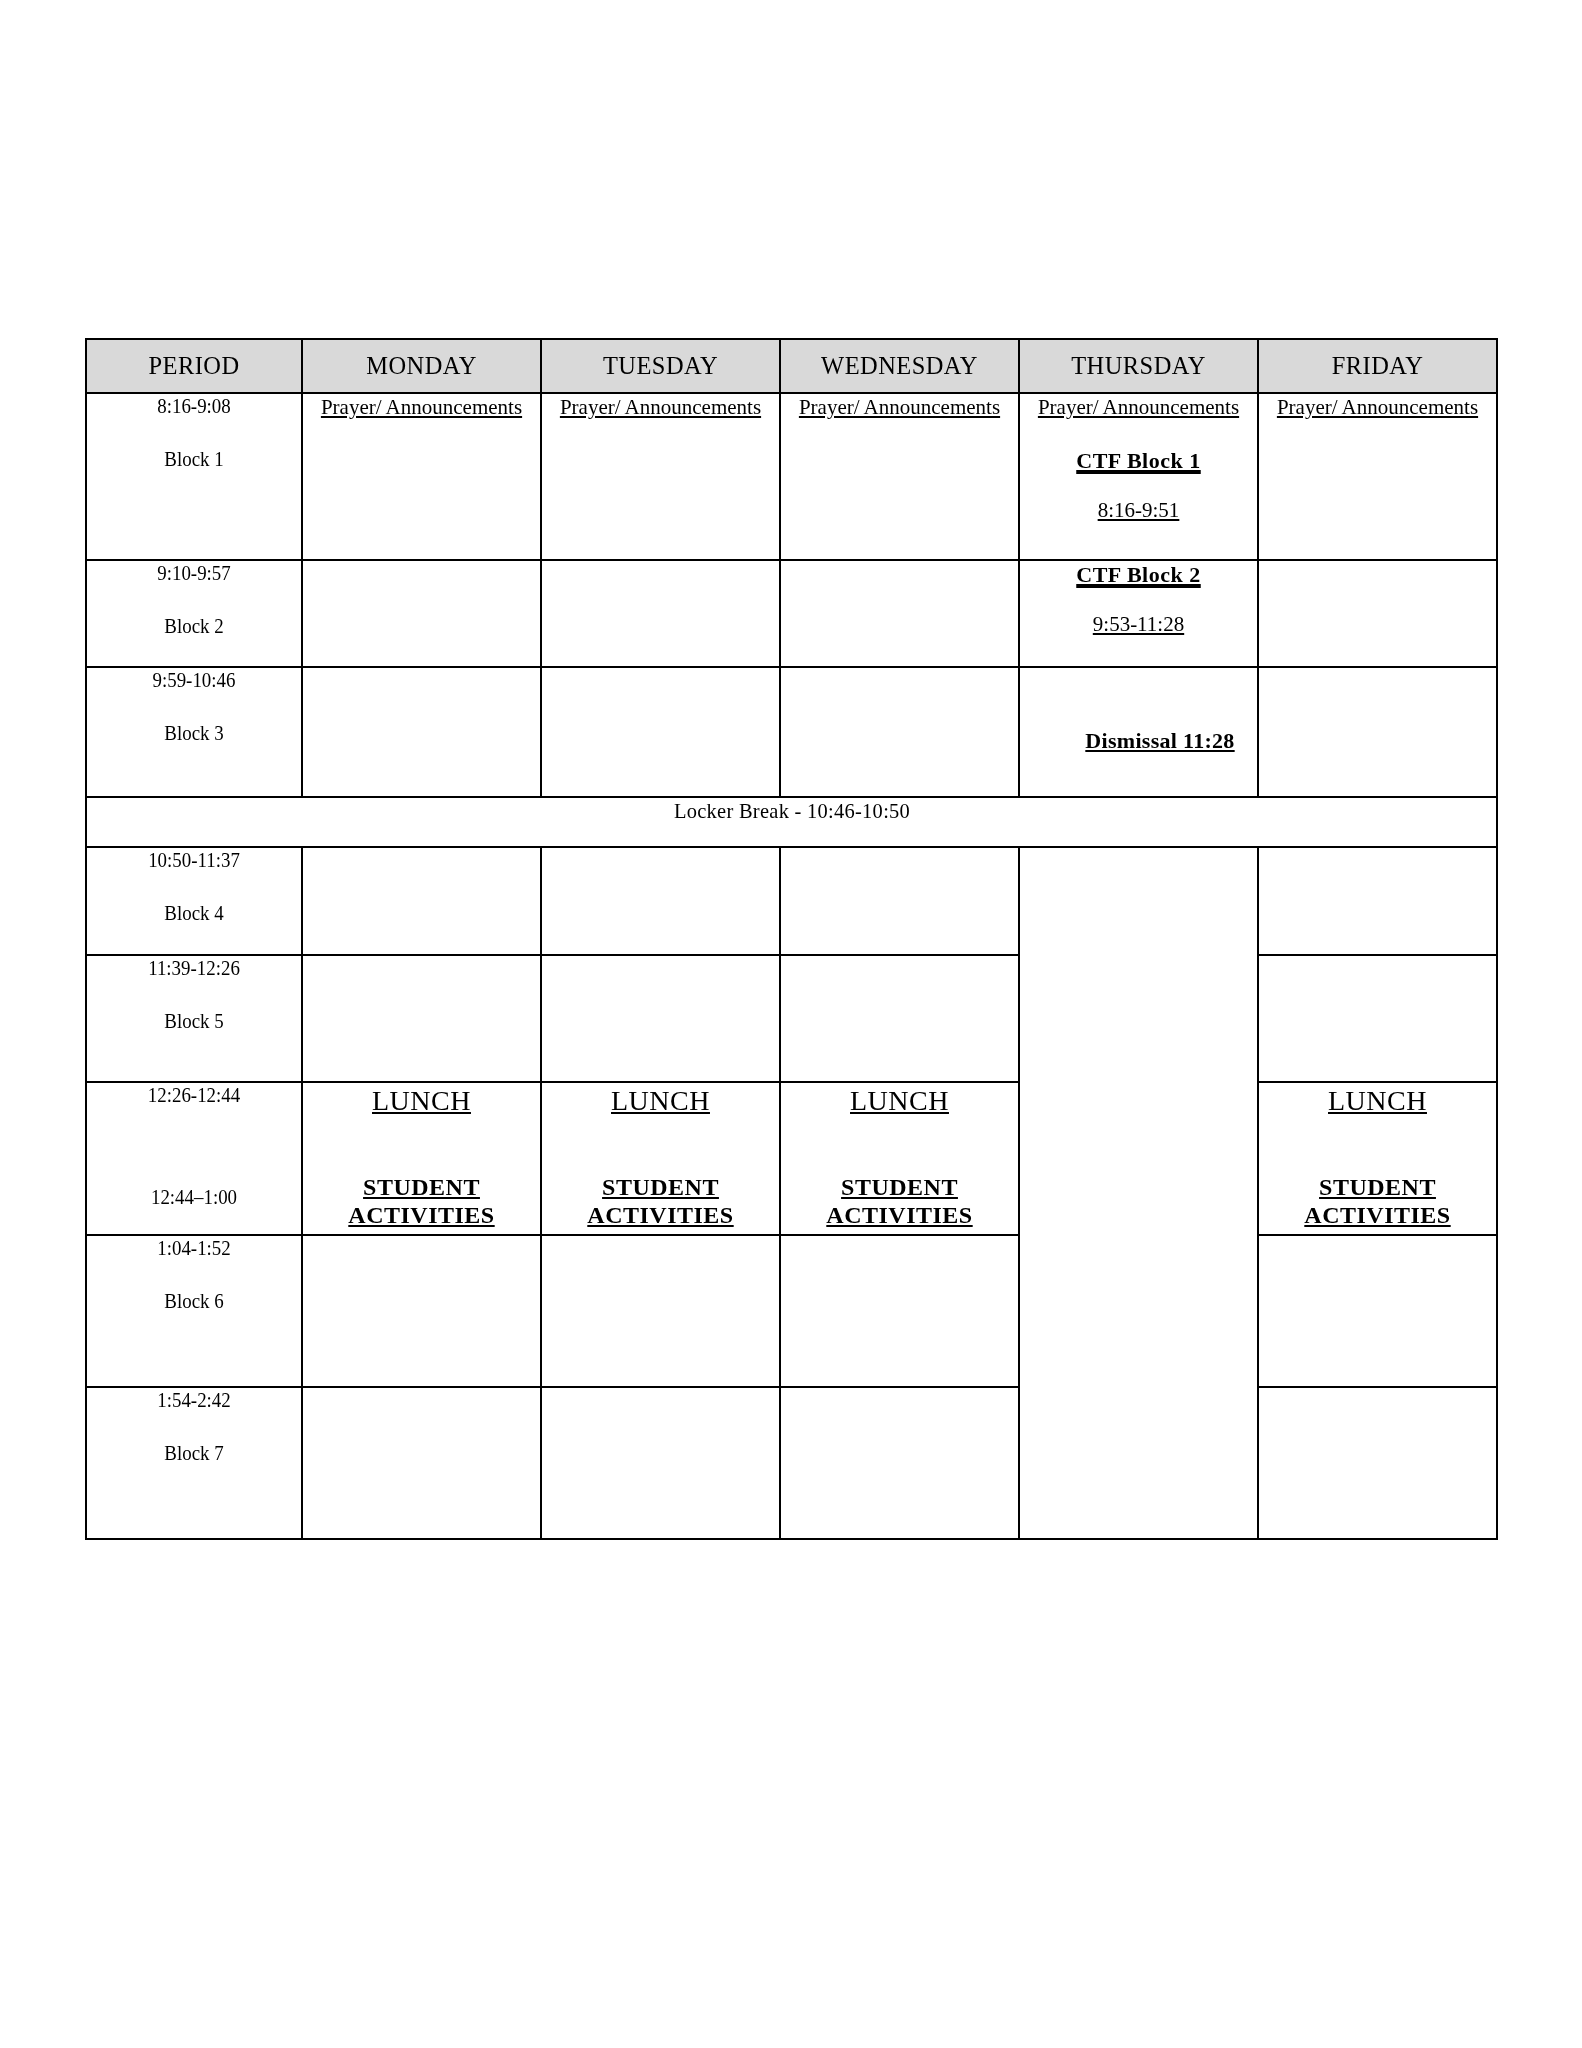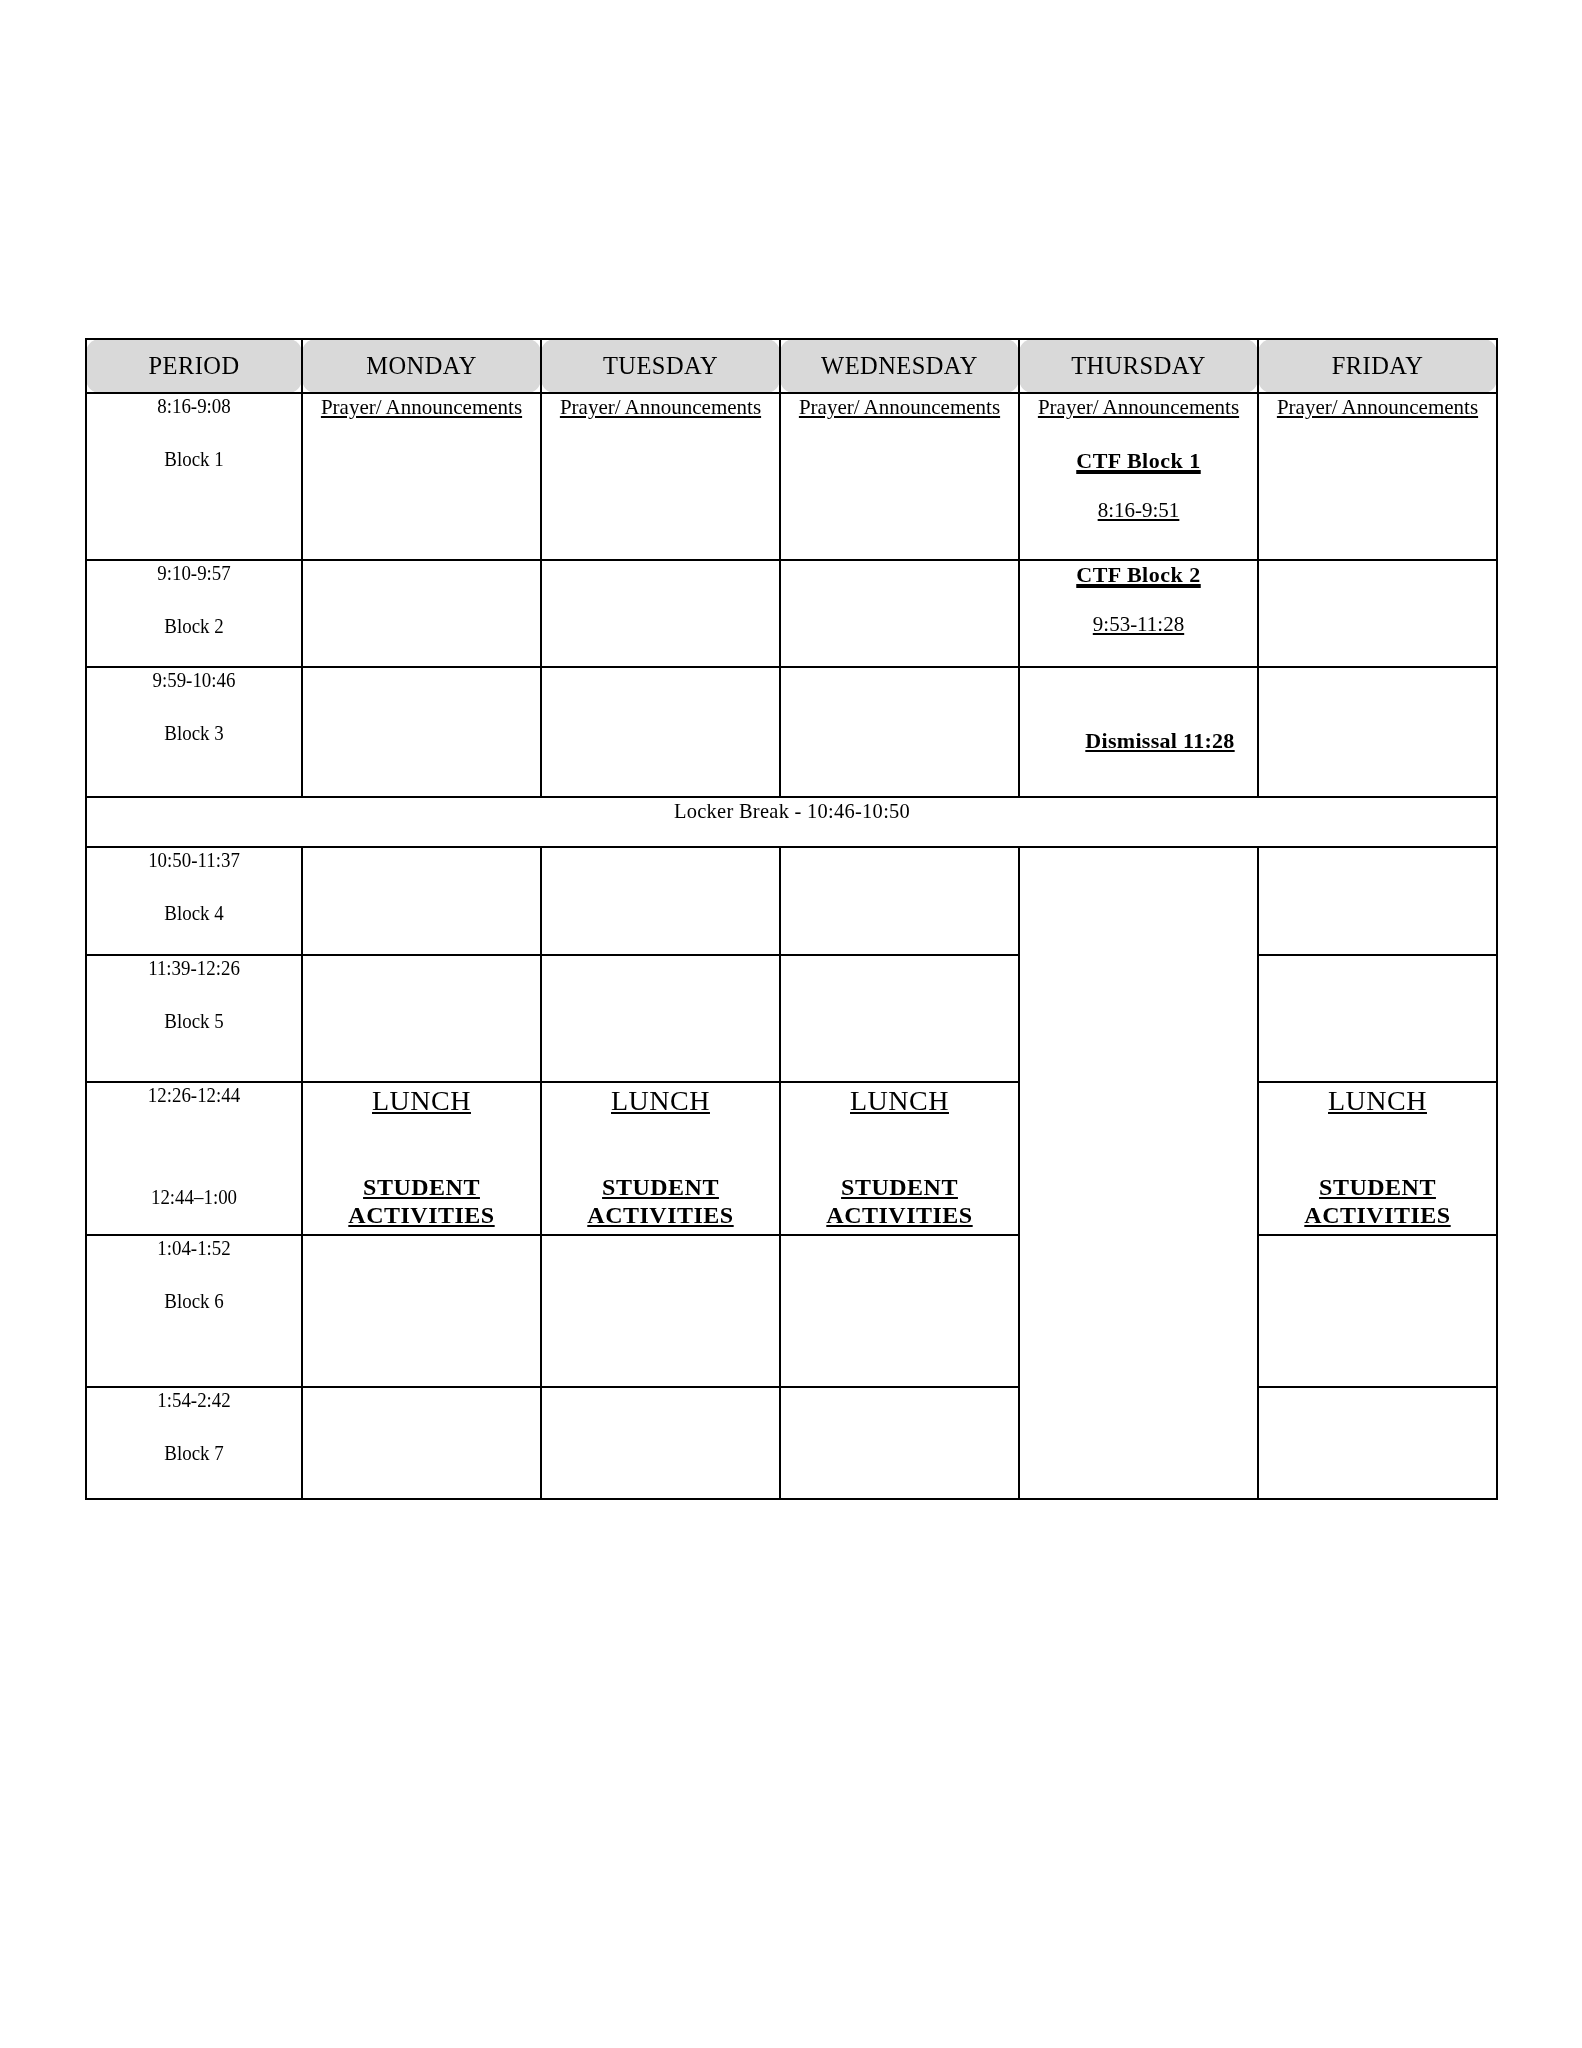--- a/index.html
+++ b/index.html
@@ -85,21 +85,20 @@
   
   tr.head th {
     background: #d9d9d9;
     height: 52px;
     text-align: center;
     vertical-align: middle;
     font-size: 26px;
     font-variant: small-caps;
     font-weight: normal;
     letter-spacing: 0.5px;
-    border-radius: 14px;
   }
   .hdr-txt { display: block; transform: scaleX(0.94); }
 
   
   td.period {
     background: #d9d9d9;
     text-align: center;
     font-weight: bold;
     font-size: 21px;
     padding-top: 17px;
@@ -179,21 +178,21 @@
   td.locker span { display: inline-block; transform: scaleX(0.93); }
 
   
   .r-b1 { height: 167px; }
   .r-b2 { height: 107px; }
   .r-b3 { height: 130px; }
   .r-b4 { height: 108px; padding-left: 35px; }
   .r-b5 { height: 127px; }
   .r-lunch { height: 153px; }
   .r-b6 { height: 152px; }
-  .r-b7 { height: 112px; padding-left: 32px; }
+  .r-b7 { height: 152px; padding-left: 32px; }
 
   td.blank { background:#ffffff; }
 </style>
 </head>
 <body>
 
 <div class="page">
 
 
   <div class="tt-wrap">

